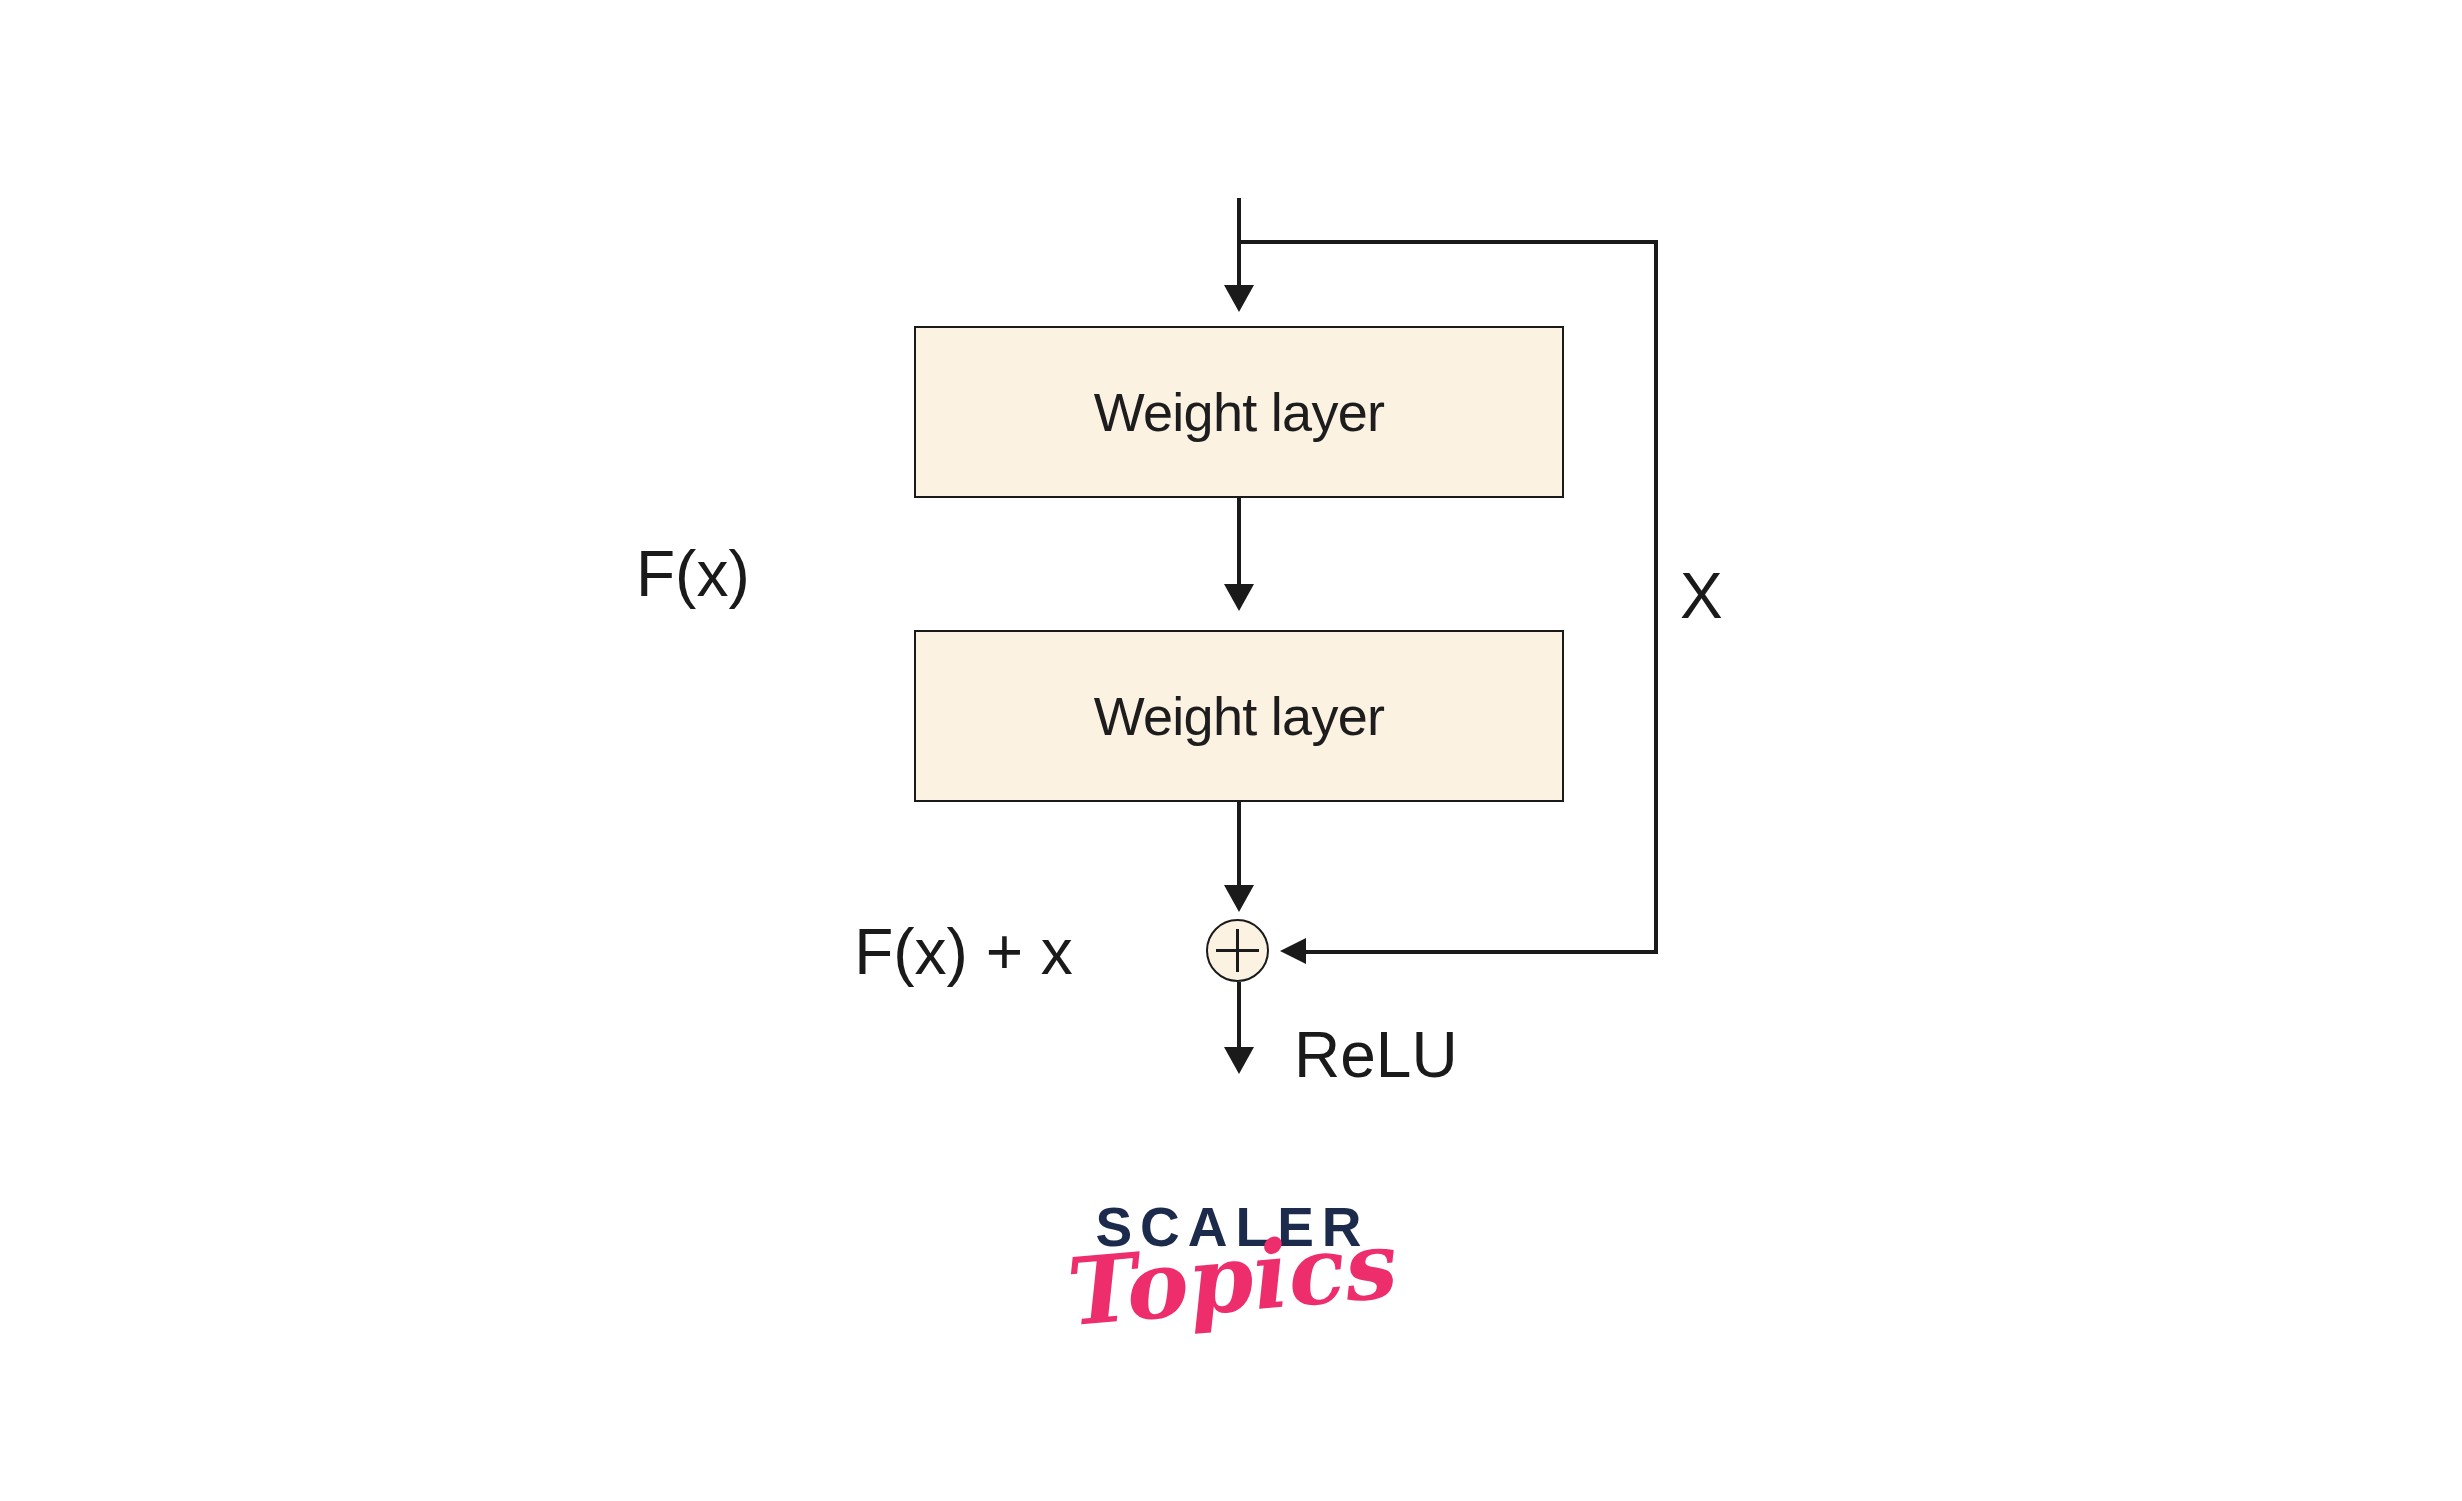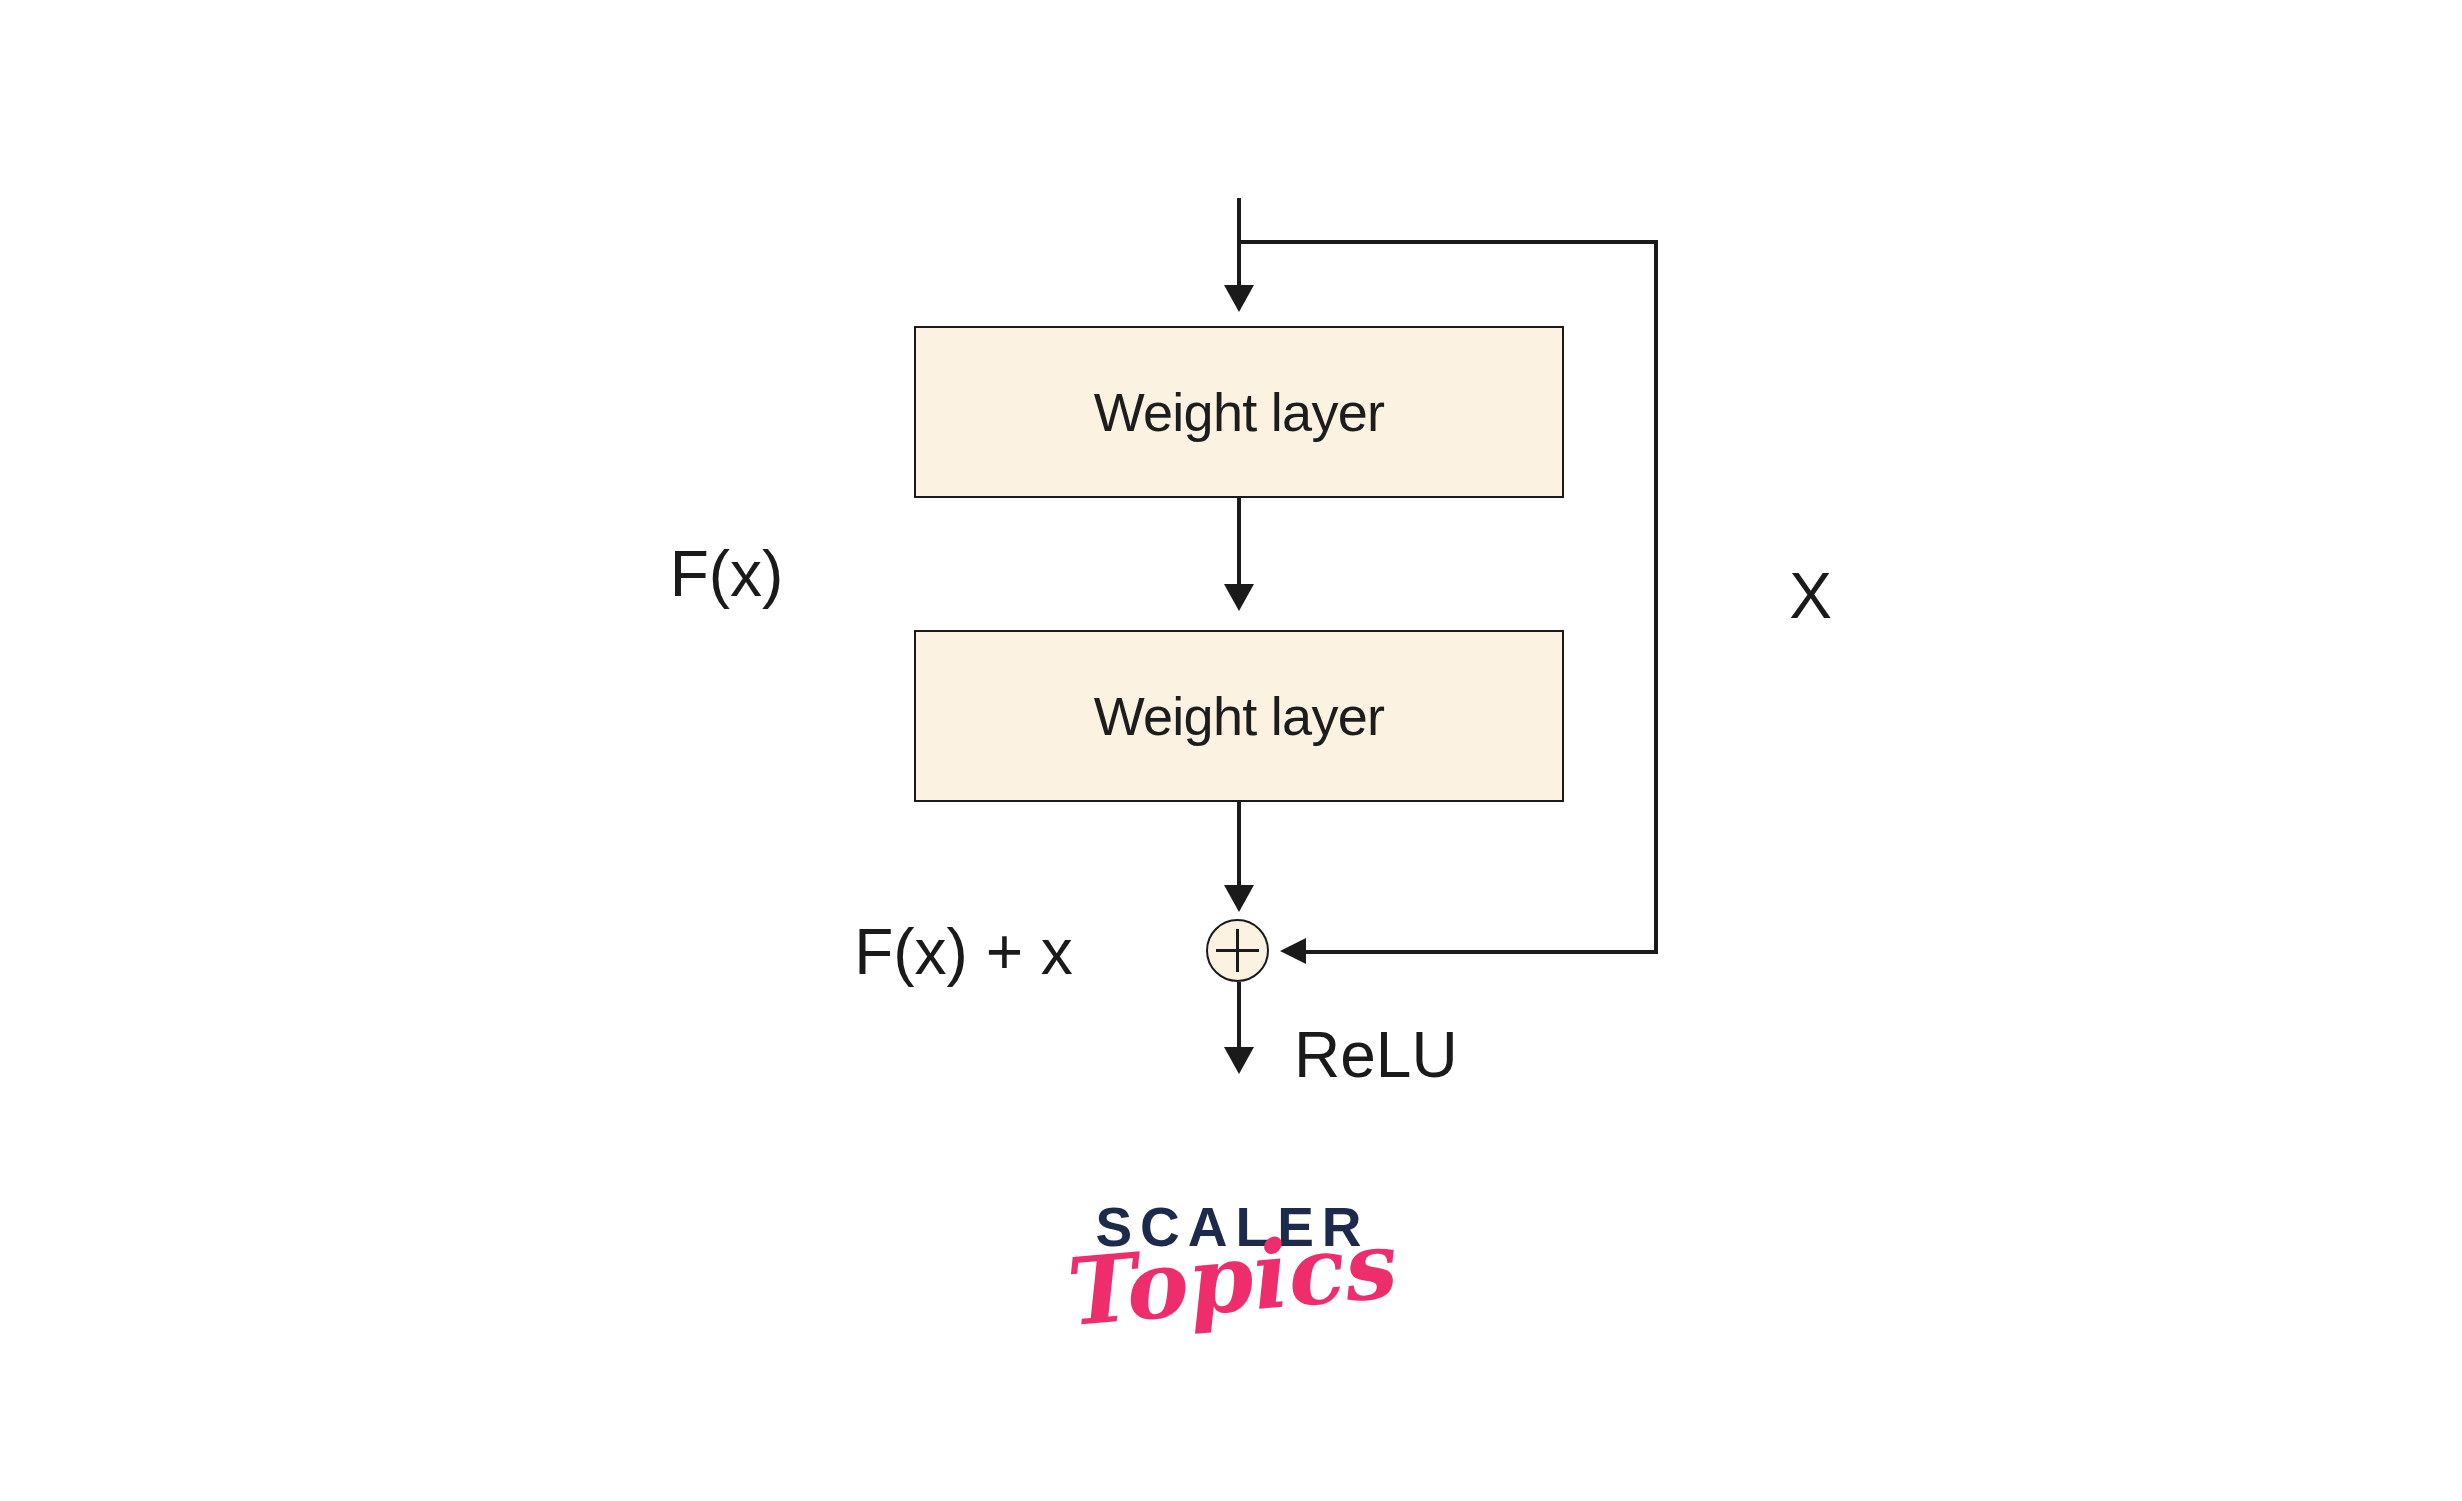--- a/index.html
+++ b/index.html
@@ -51,21 +51,21 @@
   .plus-icon::after {
     content: ""; position: absolute;
     left: 28px; top: 8px; width: 2.9px; height: 43px; background: #1a1a1a;
   }
   
   .lbl {
     position: absolute;
     font-size: 64px; line-height: 67px; color: #1a1a1a;
     white-space: nowrap;
   }
-  .lbl-center { text-align: center; }
+  .lbl-center { }
   .lbl-right  { text-align: center; }
   
   .logo-brand {
     position: absolute; left: 1050px; top: 1195px; width: 365px;
     text-align: center;
     font-size: 55px; font-weight: 700; letter-spacing: 8px;
     color: #1C2A4B;
   }
   .logo-wordmark {
     position: absolute; left: 1050px; top: 1224px; width: 365px;

